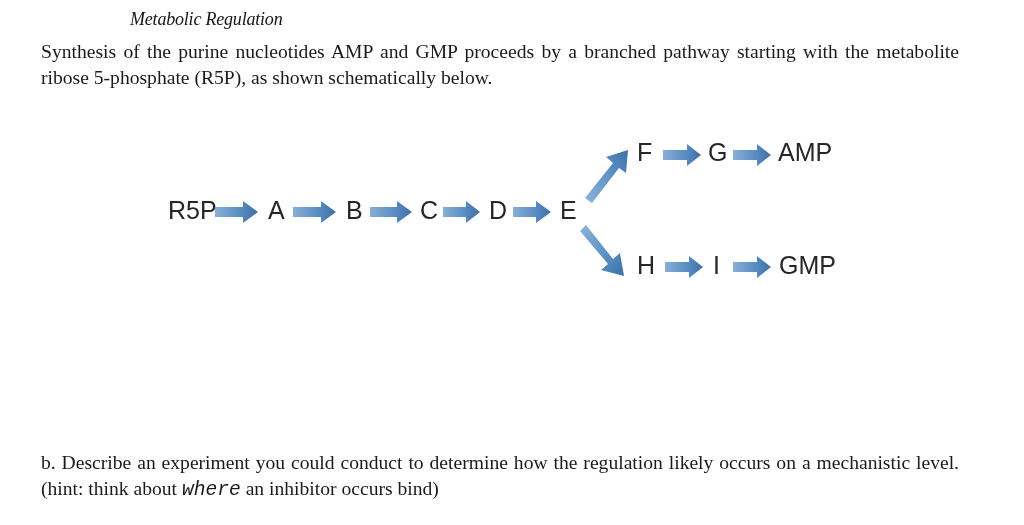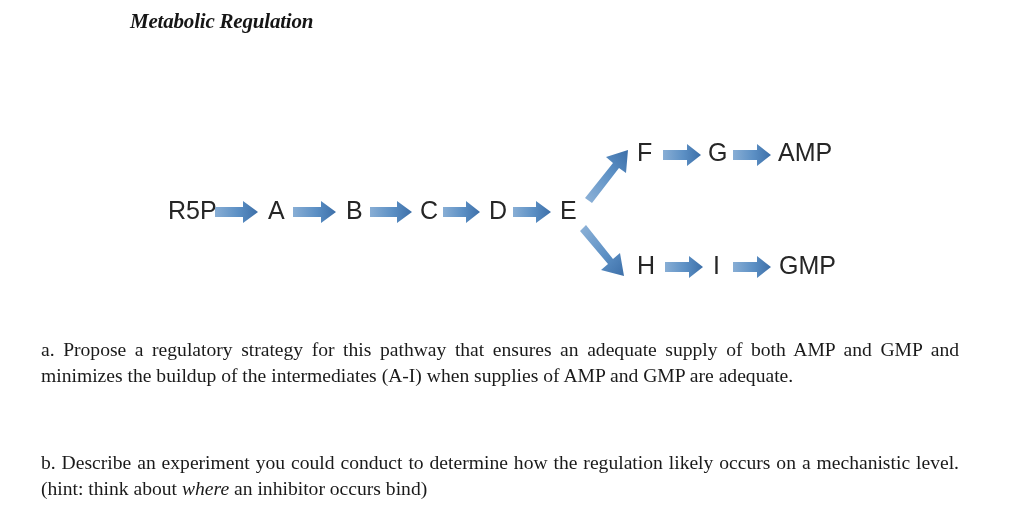--- a/index.html
+++ b/index.html
@@ -21,43 +21,43 @@
     width: 1024px;
     height: 525px;
     box-sizing: border-box;
   }
 
   
   .doc-title {
     position: absolute;
     left: 130px;
     top: 9px;
-    font-size: 21px;
-    font-weight: bold;
+    font-size: 18px;
+    font-weight: normal;
     font-style: italic;
     letter-spacing: -0.2px;
     color: #151515;
     white-space: nowrap;
   }
 
   
   .para {
     position: absolute;
     left: 41px;
     width: 918px;
     font-size: 19.6px;
     line-height: 25.5px;
     text-align: justify;
     color: #1a1a1a;
   }
   .para.intro { top: 39px; }
   .para.qa    { top: 337px; }
   .para.qb    { top: 450px; }
 
-  .para em { font-style: italic; }
+  .para em { font-style: italic; font-family: Liberation Mono, monospace; }
 
   
   .diagram {
     position: absolute;
     left: 0;
     top: 128px;
     width: 1024px;
     height: 180px;
   }
   .diagram svg { display: block; }
@@ -69,20 +69,21 @@
     dominant-baseline: middle;
   }
 </style>
 </head>
 <body>
 
 <div class="page">
 
   <div class="doc-title">Metabolic Regulation</div>
 
+  <div class="para intro">Synthesis of the purine nucleotides AMP and GMP proceeds by a branched pathway starting with the metabolite ribose 5-phosphate (R5P), as shown schematically below.</div>
 
   <div class="diagram">
     <svg width="1024" height="180" viewBox="0 0 1024 180" xmlns="http://www.w3.org/2000/svg">
       <defs>
         <linearGradient id="arrGrad" x1="0%" y1="0%" x2="100%" y2="0%">
           <stop offset="0%" stop-color="#88aed5"></stop>
           <stop offset="55%" stop-color="#5b8fc4"></stop>
           <stop offset="100%" stop-color="#3d6fa8"></stop>
         </linearGradient>
         <linearGradient id="arrGradUp" x1="0%" y1="100%" x2="100%" y2="0%">
@@ -172,17 +173,16 @@
       <text class="node-text" x="713" y="139">I</text>
 
       <g>
         <path d="M 733 134 L 757 134 L 757 128 L 771 139 L 757 150 L 757 144 L 733 144 Z" fill="url(#arrGrad)"></path>
       </g>
 
       <text class="node-text" x="779" y="139">GMP</text>
     </svg>
   </div>
 
-  <div class="para qa">a. Propose a regulatory strategy for this pathway that ensures an adequate supply of both AMP and GMP and minimizes the buildup of the intermediates (A-I) when supplies of AMP and GMP are adequate.</div>
 
   <div class="para qb"><span>b. Describe an experiment you could conduct to determine how the regulation likely occurs on a mechanistic level. (hint: think about </span><em>where</em><span> an inhibitor occurs bind)</span></div>
 
 </div>
 
 </body></html>

